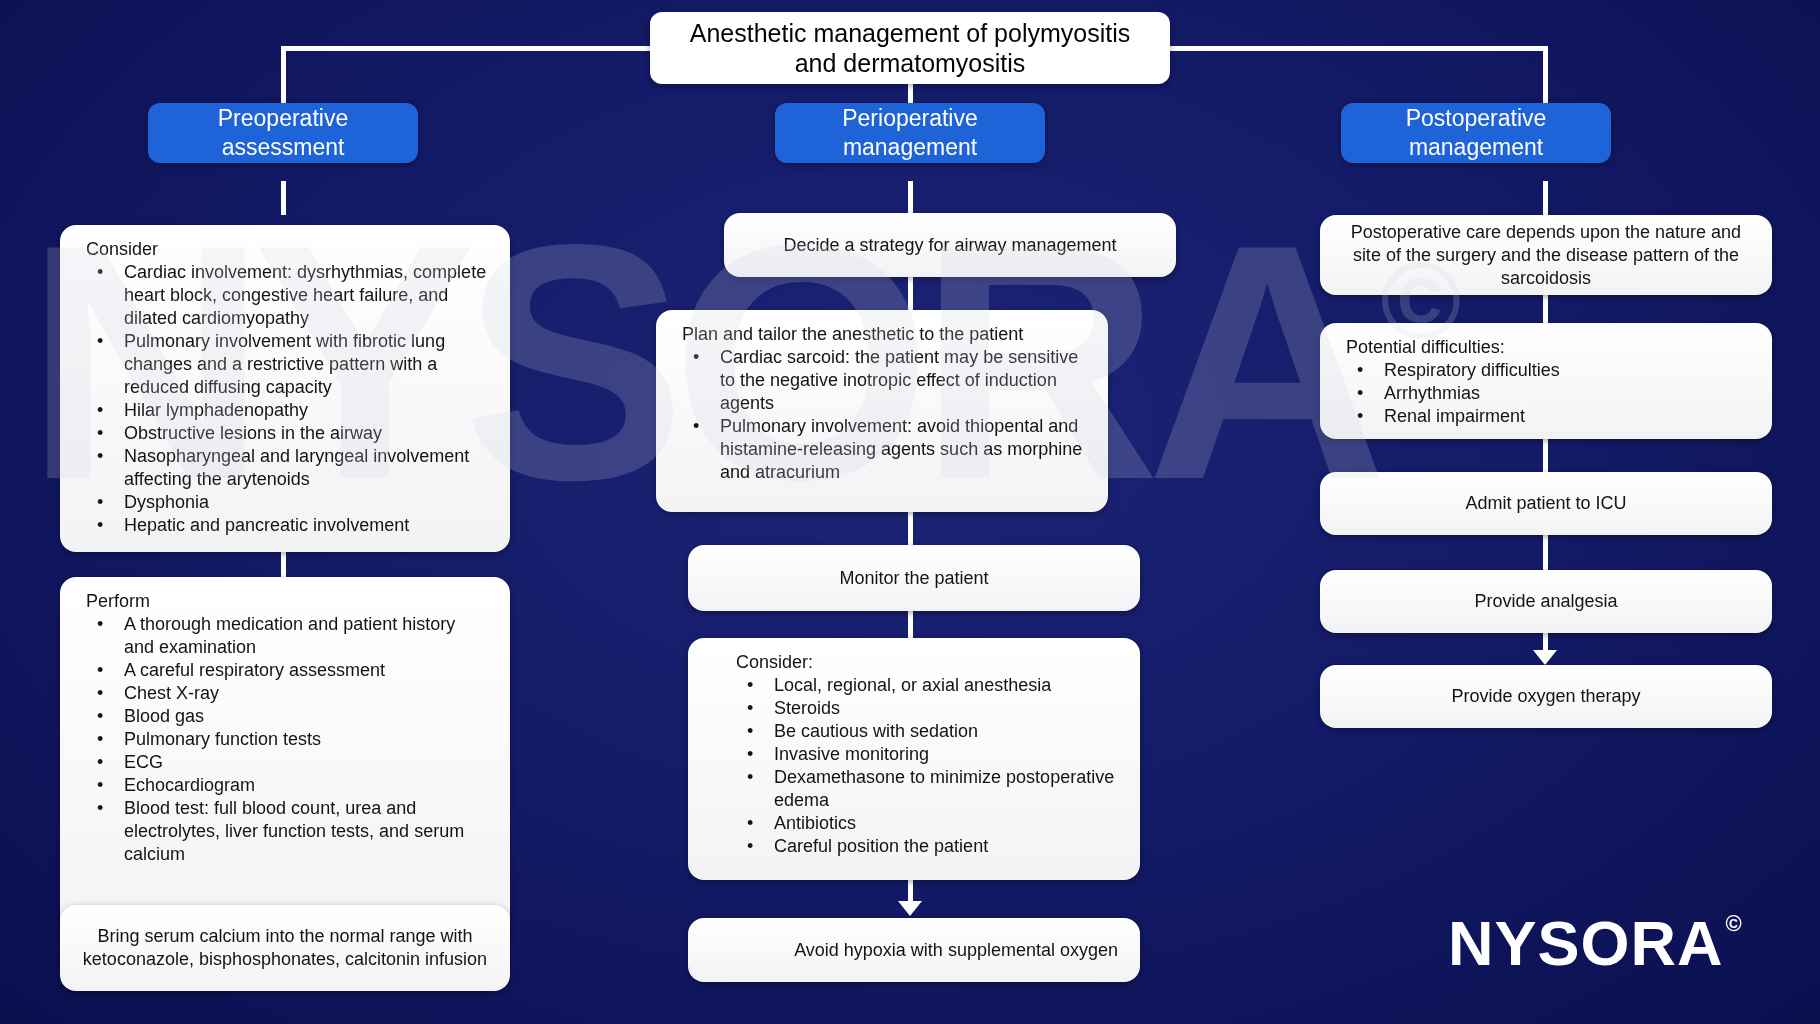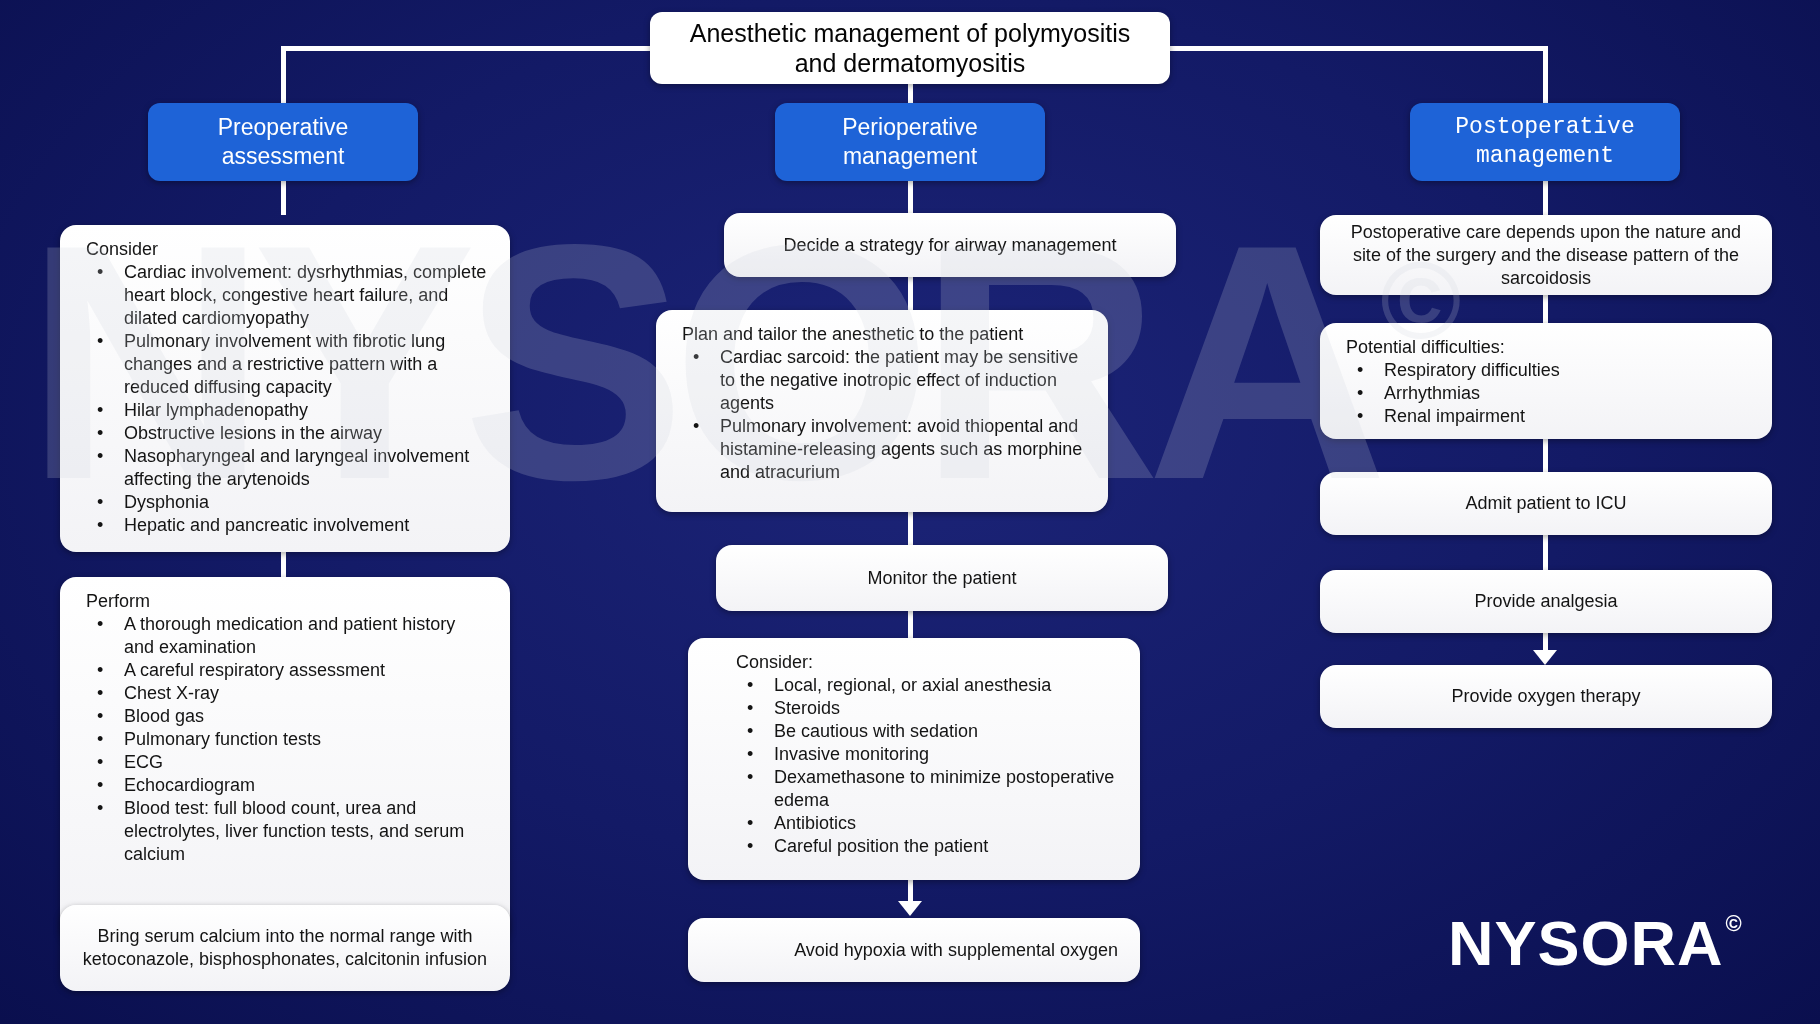--- a/index.html
+++ b/index.html
@@ -28,21 +28,21 @@
   
   .title-box{
     position:absolute;left:650px;top:12px;width:520px;height:72px;z-index:2;
     background:#ffffff;border-radius:12px;
     display:flex;align-items:center;justify-content:center;text-align:center;
     font-size:25px;line-height:30px;color:#050505;padding:0 18px;box-sizing:border-box;
     box-shadow:0 2px 6px rgba(0,0,0,0.35);
   }
   
   .bluebox{
-    position:absolute;top:103px;width:270px;height:78px;z-index:2;
+    position:absolute;top:103px;width:270px;height:60px;z-index:2;
     background:#1e63d7;border-radius:12px;color:#ffffff;
     display:flex;align-items:center;justify-content:center;text-align:center;
     font-size:23px;line-height:29px;padding:0 24px;box-sizing:border-box;
     box-shadow:0 2px 6px rgba(0,0,0,0.35);
   }
   
   .wbox{
     position:absolute;z-index:2;background:linear-gradient(180deg,#ffffff 0%,#f3f3f6 100%);
     border-radius:16px;color:#141414;font-size:18px;line-height:23px;
     box-sizing:border-box;box-shadow:0 2px 6px rgba(0,0,0,0.35);
@@ -93,21 +93,21 @@
   <div class="title-box">
     <span>Anesthetic management of polymyositis and dermatomyositis</span>
   </div>
 
   <div class="bluebox" style="left:148px;">
     <span>Preoperative assessment</span>
   </div>
   <div class="bluebox" style="left:775px;">
     <span>Perioperative management</span>
   </div>
-  <div class="bluebox" style="left:1410px;font-family:Liberation Mono, monospace;">
+  <div class="bluebox" style="left:1341px;">
     <span>Postoperative management</span>
   </div>
 
   <div class="wbox bullets" style="left:60px;top:225px;width:450px;height:327px;">
     <div class="heading">Consider</div>
     <ul>
         <li>Cardiac involvement: dysrhythmias, complete heart block, congestive heart failure, and dilated cardiomyopathy</li>
         <li>Pulmonary involvement with fibrotic lung changes and a restrictive pattern with a reduced diffusing capacity</li>
         <li>Hilar lymphadenopathy</li>
         <li>Obstructive lesions in the airway</li>
@@ -136,21 +136,21 @@
   <div class="wbox center" style="left:688px;top:213px;width:452px;height:64px;margin-left:36px;">
     <span>Decide a strategy for airway management</span>
   </div>
   <div class="wbox bullets" style="left:656px;top:310px;width:452px;height:202px;">
     <div class="heading">Plan and tailor the anesthetic to the patient</div>
     <ul>
         <li>Cardiac sarcoid: the patient may be sensitive to the negative inotropic effect of induction agents</li>
         <li>Pulmonary involvement: avoid thiopental and histamine-releasing agents such as morphine and atracurium</li>
       </ul>
   </div>
-  <div class="wbox center" style="left:688px;top:545px;width:452px;height:66px;margin-left:28px;">
+  <div class="wbox center" style="left:688px;top:545px;width:452px;height:66px;">
     <span>Monitor the patient</span>
   </div>
   <div class="wbox bullets" style="left:688px;top:638px;width:452px;height:242px;padding-left:46px;">
     <div class="heading">Consider:</div>
     <ul>
         <li>Local, regional, or axial anesthesia</li>
         <li>Steroids</li>
         <li>Be cautious with sedation</li>
         <li>Invasive monitoring</li>
         <li>Dexamethasone to minimize postoperative edema</li>

